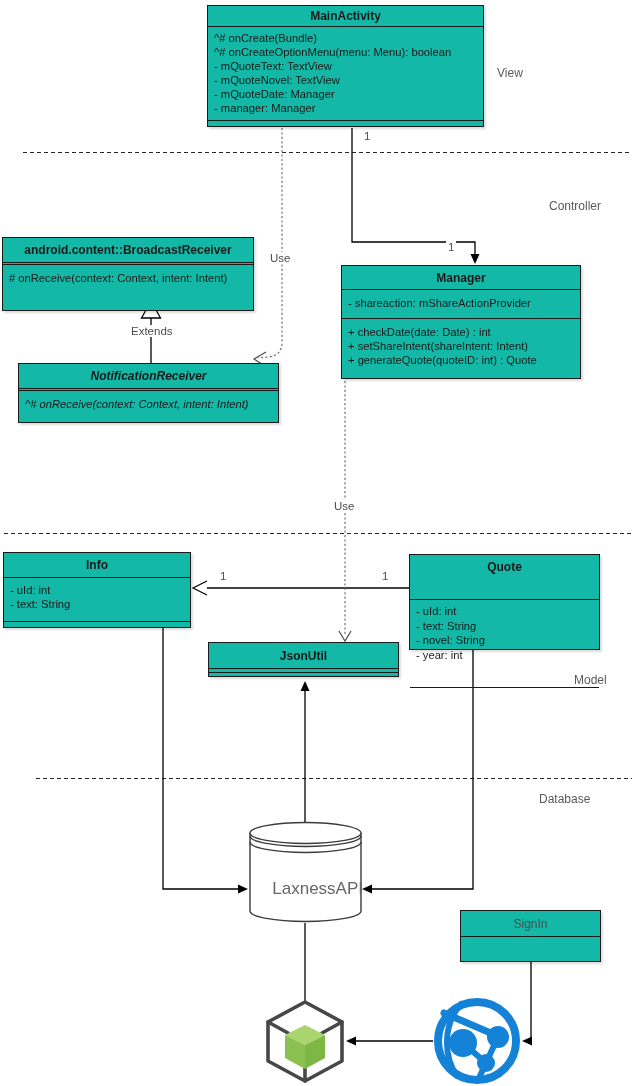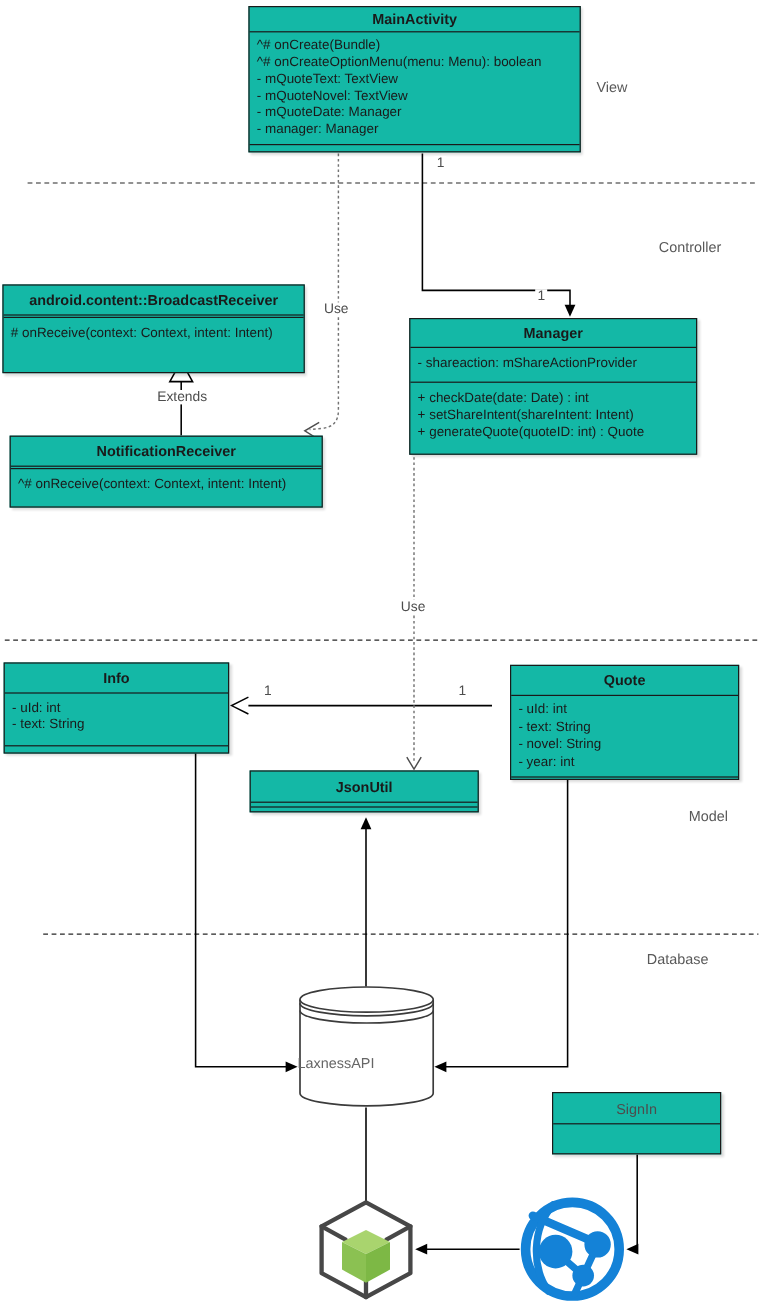--- a/index.html
+++ b/index.html
@@ -21,21 +21,21 @@
     display:flex; align-items:center; justify-content:center; flex:none;
   }
   .ttl.plain { font-weight:normal; color:#4d4d4d; }
   .bt { border-top:1px solid #1a1a1a; }
   .dbl { height:2px; flex:none; }
   .members { font-size:11.2px; line-height:13.9px; padding:5px 6px; flex:none; white-space:nowrap; }
   .strip { flex:none; }
   .grow { flex:1 1 auto; }
   .layer-label { position:absolute; font-size:12px; color:#595959; z-index:3; white-space:nowrap; }
   .edge-label { position:absolute; font-size:11.5px; color:#4d4d4d; background:#ffffff; padding:0 2px; z-index:3; white-space:nowrap; }
-  .cyl-label { position:absolute; font-size:12px; color:#666666; text-align:left; z-index:3; }
+  .cyl-label { position:absolute; font-size:17px; color:#666666; text-align:right; z-index:3; }
   .icon-svg { position:absolute; z-index:2; }
 </style>
 </head>
 <body>
 
 <div class="canvas">
 
   <svg class="overlay" viewBox="0 0 635 1086">
 
     <g stroke="#262626" stroke-width="1" stroke-dasharray="4,3" fill="none">
@@ -93,21 +93,21 @@
   </div>
 
   <div class="cbox" style="left:2px;top:237px;width:252px;height:74px;">
     <div class="ttl" style="height:24px;">android.content::BroadcastReceiver</div>
     <div class="dbl bt"></div>
     <div class="members bt grow" style="padding-top:7px;">
       <div># onReceive(context: Context, intent: Intent)</div>
     </div>
   </div>
 
-  <div class="cbox" style="left:8px;top:363px;width:261px;height:60px;">
+  <div class="cbox" style="left:18px;top:363px;width:261px;height:60px;font-style:italic;">
     <div class="ttl" style="height:24px;">NotificationReceiver</div>
     <div class="dbl bt"></div>
     <div class="members bt grow" style="padding-top:7px;">
       <div>^# onReceive(context: Context, intent: Intent)</div>
     </div>
   </div>
 
   <div class="cbox" style="left:341px;top:265px;width:240px;height:114px;">
     <div class="ttl" style="height:23px;">Manager</div>
     <div class="members bt" style="height:29px;padding-top:7px;">
@@ -122,21 +122,21 @@
 
   <div class="cbox" style="left:3px;top:552px;width:188px;height:76px;">
     <div class="ttl" style="height:24px;">Info</div>
     <div class="members bt grow" style="padding-top:5px;line-height:14px;">
       <div>- uId: int</div>
       <div>- text: String</div>
     </div>
     <div class="strip bt" style="height:6px;"></div>
   </div>
 
-  <div class="cbox" style="left:425px;top:554px;width:191px;height:96px;">
+  <div class="cbox" style="left:409px;top:554px;width:191px;height:96px;gap:20px;">
     <div class="ttl" style="height:24px;">Quote</div>
     <div class="members bt grow" style="padding-top:4px;line-height:14.6px;">
       <div>- uId: int</div>
       <div>- text: String</div>
       <div>- novel: String</div>
       <div>- year: int</div>
     </div>
     <div class="strip bt" style="height:5px;"></div>
   </div>
 

